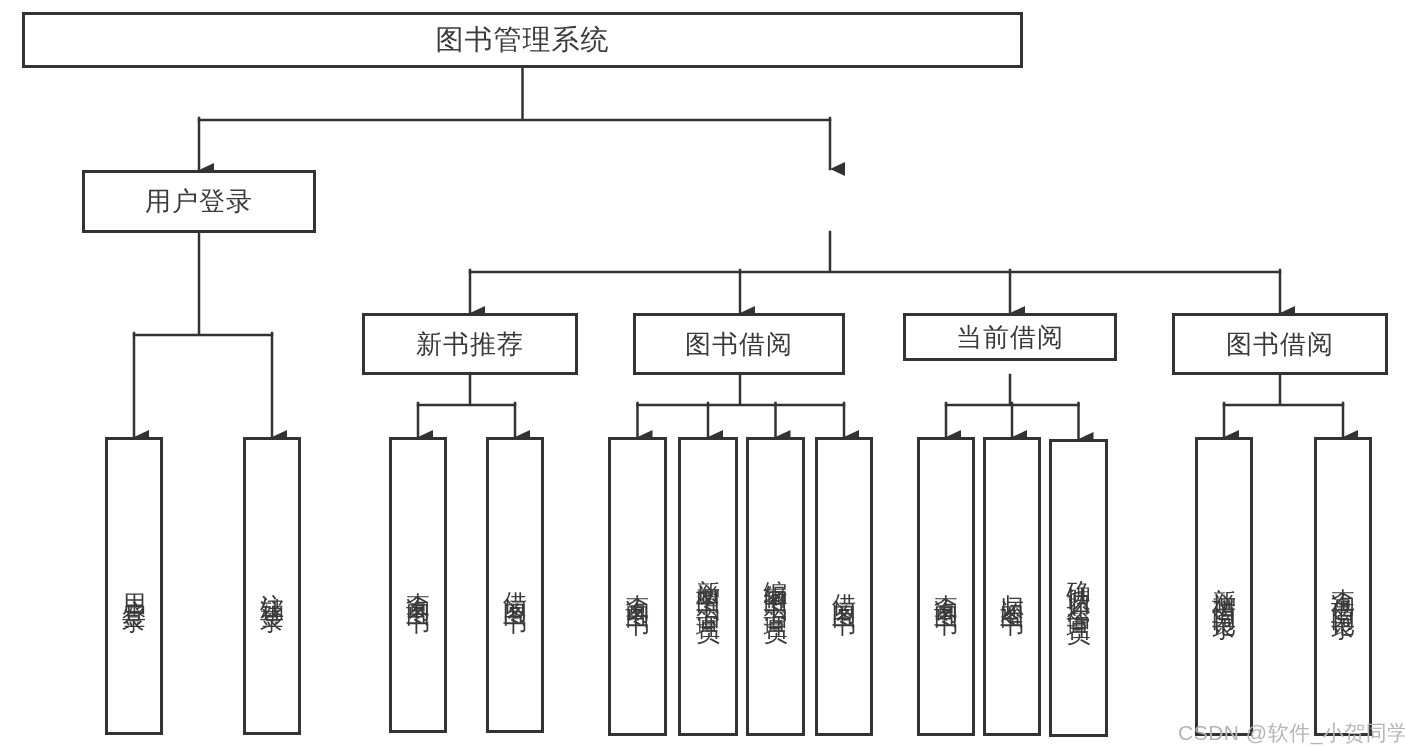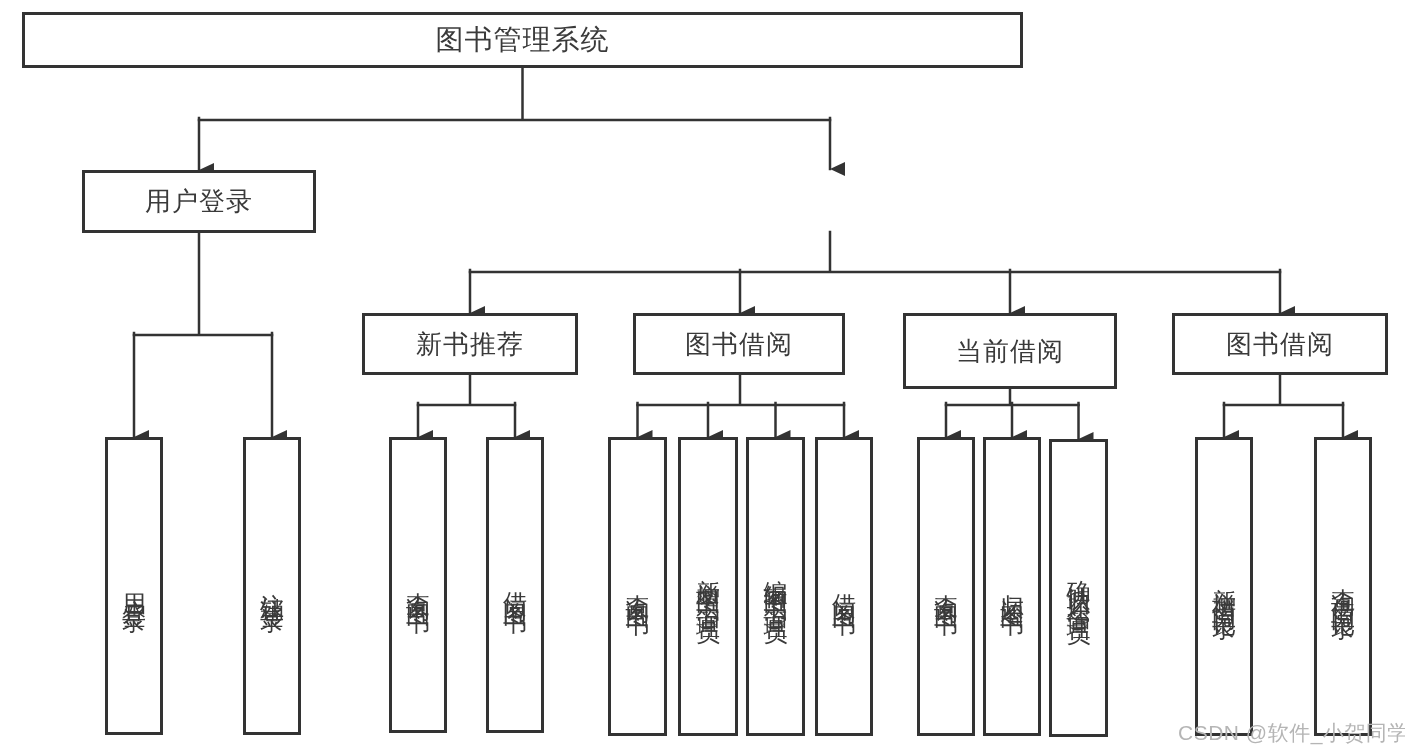--- a/index.html
+++ b/index.html
@@ -91,21 +91,21 @@
   <div class="hnode" style="left:82px;top:170px;width:234px;height:63px;">
     <span class="hlabel">用户登录</span>
   </div>
 
   <div class="hnode" style="left:362px;top:313px;width:216px;height:62px;">
     <span class="hlabel">新书推荐</span>
   </div>
   <div class="hnode" style="left:633px;top:313px;width:212px;height:62px;font-family:Liberation Serif, serif;">
     <span class="hlabel">图书借阅</span>
   </div>
-  <div class="hnode" style="left:903px;top:313px;width:214px;height:76px;">
+  <div class="hnode" style="left:903px;top:313px;width:214px;height:48px;">
     <span class="hlabel">当前借阅</span>
   </div>
   <div class="hnode" style="left:1172px;top:313px;width:216px;height:62px;">
     <span class="hlabel">图书借阅</span>
   </div>
 
   <div class="vnode" style="left:105px;top:437px;width:58px;height:298px;">
     <span class="vlabel">用户登录</span>
   </div>
   <div class="vnode" style="left:243px;top:437px;width:58px;height:298px;">

